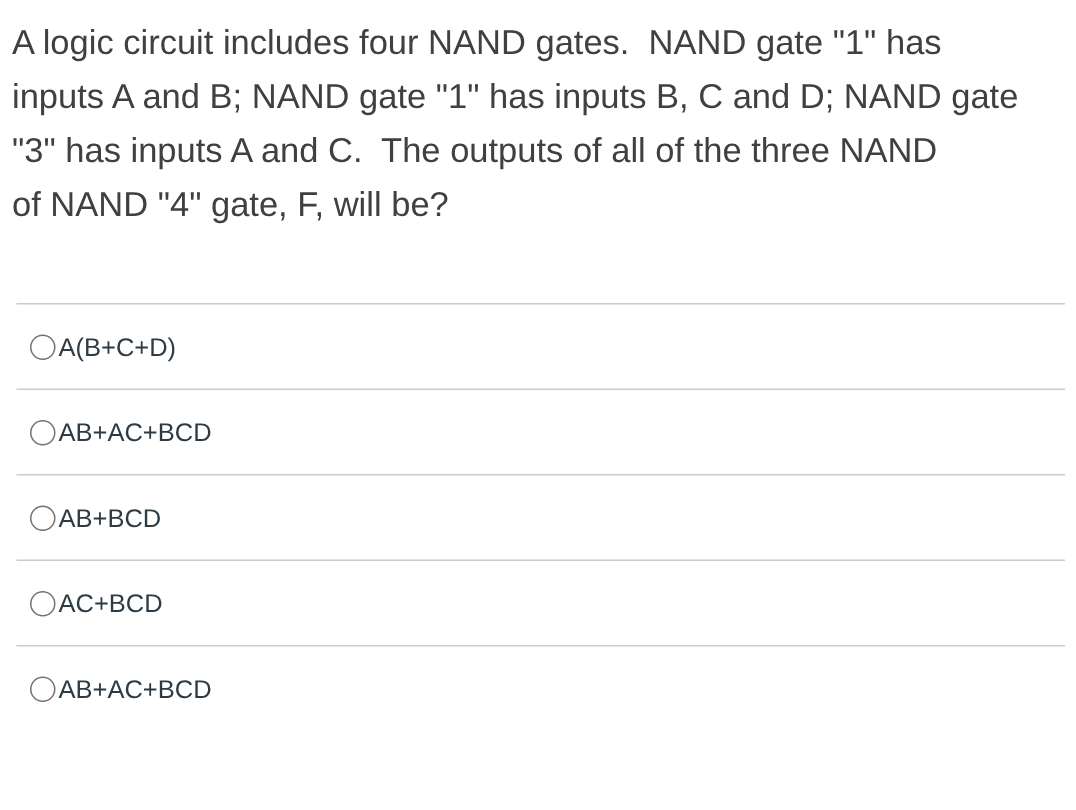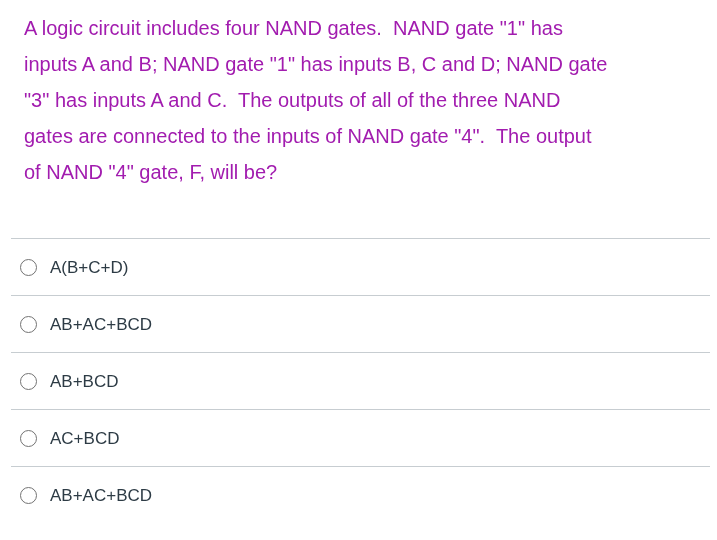--- a/index.html
+++ b/index.html
@@ -5,23 +5,23 @@
   html, body {
     margin: 0;
     padding: 0;
     background: #ffffff;
     width: 717px;
     height: 540px;
     overflow: hidden;
     font-family: "Liberation Sans", "DejaVu Sans", sans-serif;
   }
   .question {
-    padding: 10px 6px 0 24px;
-    color: #a21caf;
-    font-size: 20px;
+    padding: 10px 6px 0 8px;
+    color: #404040;
+    font-size: 23px;
     line-height: 36px;
   }
   .q-line {
     white-space: pre;      
     display: block;
   }
   .options {
     margin: 48px 7px 0 11px;
   }
   .option-row {
@@ -36,35 +36,34 @@
   .radio {
     box-sizing: border-box;
     width: 17px;
     height: 17px;
     border: 1px solid #737373;
     border-radius: 50%;
     background: #ffffff;
     flex: 0 0 auto;
   }
   .option-label {
-    margin-left: 13px;
+    margin-left: 2px;
     color: #2d3b45;
     font-size: 17px;
     line-height: 1;
     white-space: pre;
   }
 </style>
 </head>
 <body>
 
 <div class="question">
   <span class="q-line">A logic circuit includes four NAND gates.  NAND gate "1" has</span>
   <span class="q-line">inputs A and B; NAND gate "1" has inputs B, C and D; NAND gate</span>
   <span class="q-line">"3" has inputs A and C.  The outputs of all of the three NAND</span>
-  <span class="q-line">gates are connected to the inputs of NAND gate "4".  The output</span>
   <span class="q-line">of NAND "4" gate, F, will be?</span>
 </div>
 
 <div class="options">
   <div class="option-row">
     <span class="radio"></span>
     <span class="option-label">A(B+C+D)</span>
   </div>
   <div class="option-row">
     <span class="radio"></span>

